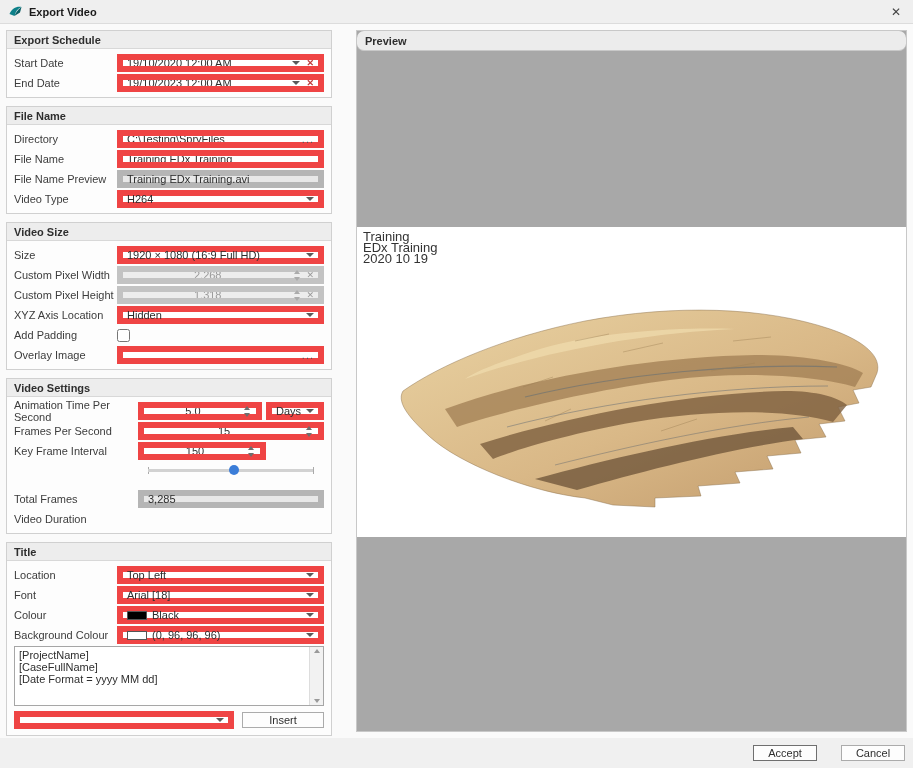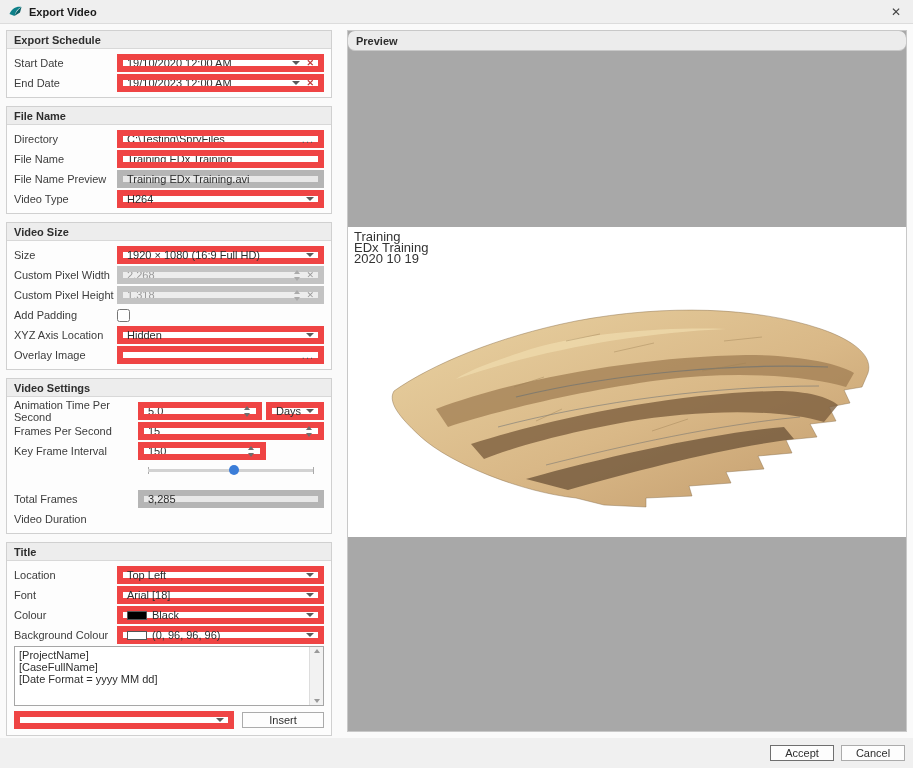--- a/index.html
+++ b/index.html
@@ -11,21 +11,21 @@
   }
   
   .titlebar {
     height: 24px; background: #efefef; border-bottom: 1px solid #dcdcdc;
     display: flex; align-items: center; padding: 0 8px;
   }
   .titlebar .app-icon { width: 15px; height: 15px; margin-right: 6px; }
   .titlebar .title { font-weight: bold; color: #1a1a1a; flex: 1; }
   .titlebar .close { color: #444; font-size: 12px; padding: 0 4px; cursor: default; }
   
-  .content { display: flex; gap: 15px; padding: 6px; height: 714px; }
+  .content { display: flex; gap: 24px; padding: 6px; height: 714px; }
   .left { width: 326px; flex: none; }
   .right {
     flex: 1; border: 1px solid #c8c8c8; background: #a8a8a8;
     display: flex; flex-direction: column; overflow: hidden;
   }
   
   .group { border: 1px solid #d0d0d0; background: #fdfdfd; margin-bottom: 8px; }
   .group-header {
     height: 18px; background: #ededed; border-bottom: 1px solid #d8d8d8;
     font-weight: bold; color: #2e2e2e; display: flex; align-items: center; padding: 0 7px;
@@ -41,21 +41,21 @@
     height: 18px; background: #fff; border: 6px solid #ef4444; padding: 0 4px;
   }
   .field input {
     flex: 1; min-width: 0; border: none; outline: none; background: transparent;
     font: inherit; color: #2e2e2e; height: 100%; padding: 0;
   }
   .field .txt { flex: 1; white-space: nowrap; overflow: hidden; color: #2e2e2e; }
   .field.readonly { background: #e8e8e8; border-color: #b5b5b5; }
   .field.disabled { background: #ededed; border-color: #c3c3c3; }
   .field.disabled input { color: #9a9a9a; }
-  .num input { text-align: left; }
+  .num input { text-align: center; }
   .caret { width: 0; height: 0; border-left: 4px solid transparent; border-right: 4px solid transparent;
            border-top: 4px solid #5a5a5a; margin-left: 5px; flex: none; }
   .clear-x { color: #c03b3b; font-weight: bold; font-size: 9px; margin-left: 6px; flex: none; }
   .gray-x { color: #9a9a9a; font-size: 9px; margin-left: 4px; flex: none; }
   .browse { color: #555; letter-spacing: 1px; margin-left: 6px; flex: none; }
   .spin { width: 10px; height: 100%; display: flex; flex-direction: column; align-items: center;
           justify-content: center; gap: 3px; margin-left: 4px; flex: none; }
   .spin i { display: block; width: 0; height: 0; border-left: 3px solid transparent; border-right: 3px solid transparent; }
   .spin .up { border-bottom: 4px solid #6e6e6e; }
   .spin .dn { border-top: 4px solid #6e6e6e; }
@@ -96,21 +96,21 @@
     height: 20px; background: #ececec; border-bottom: 1px solid #c8c8c8;
     font-weight: bold; color: #2e2e2e; display: flex; align-items: center; padding: 0 8px; flex: none; border-radius: 7px;
   }
   .preview-body { position: relative; flex: 1; background: #a8a8a8; }
   .video-frame { position: absolute; left: 0; right: 0; top: 176px; height: 310px; background: #fff; }
   .overlay-text { position: absolute; top: 4px; left: 6px; font-size: 13px; line-height: 11px; color: #333; }
   .terrain { position: absolute; left: 28px; top: 42px; width: 505px; height: 245px; }
   
   .footer {
     height: 30px; background: #f0f0f0; display: flex; align-items: center;
-    justify-content: flex-end; gap: 7px; padding-right: 8px;
+    justify-content: flex-end; gap: 24px; padding-right: 8px;
   }
   .footer .btn { width: 64px; }
   .footer .accept { border-color: #6f6f6f; }
 </style>
 </head>
 <body>
 
 <div class="dialog">
 
   <div class="titlebar">
@@ -208,29 +208,29 @@
             <div class="field disabled num">
               <input disabled="" value="1,318" style="">
               <span class="spin">
                   <i class="up"></i>
                   <i class="dn"></i>
                 </span>
               <span class="gray-x">✕</span>
             </div>
           </div>
           <div class="row">
+            <label>XYZ Axis Location</label>
+            <div class="field">
+              <span class="txt">Hidden</span>
+              <span class="caret"></span>
+            </div>
+          </div>
+          <div class="row">
             <label>Add Padding</label>
             <input type="checkbox" class="cb" style="">
-          </div>
-          <div class="row">
-            <label>XYZ Axis Location</label>
-            <div class="field">
-              <span class="txt">Hidden</span>
-              <span class="caret"></span>
-            </div>
           </div>
           <div class="row">
             <label>Overlay Image</label>
             <div class="field">
               <input value="" style="">
               <span class="browse">...</span>
             </div>
           </div>
         </div>
       </section>

